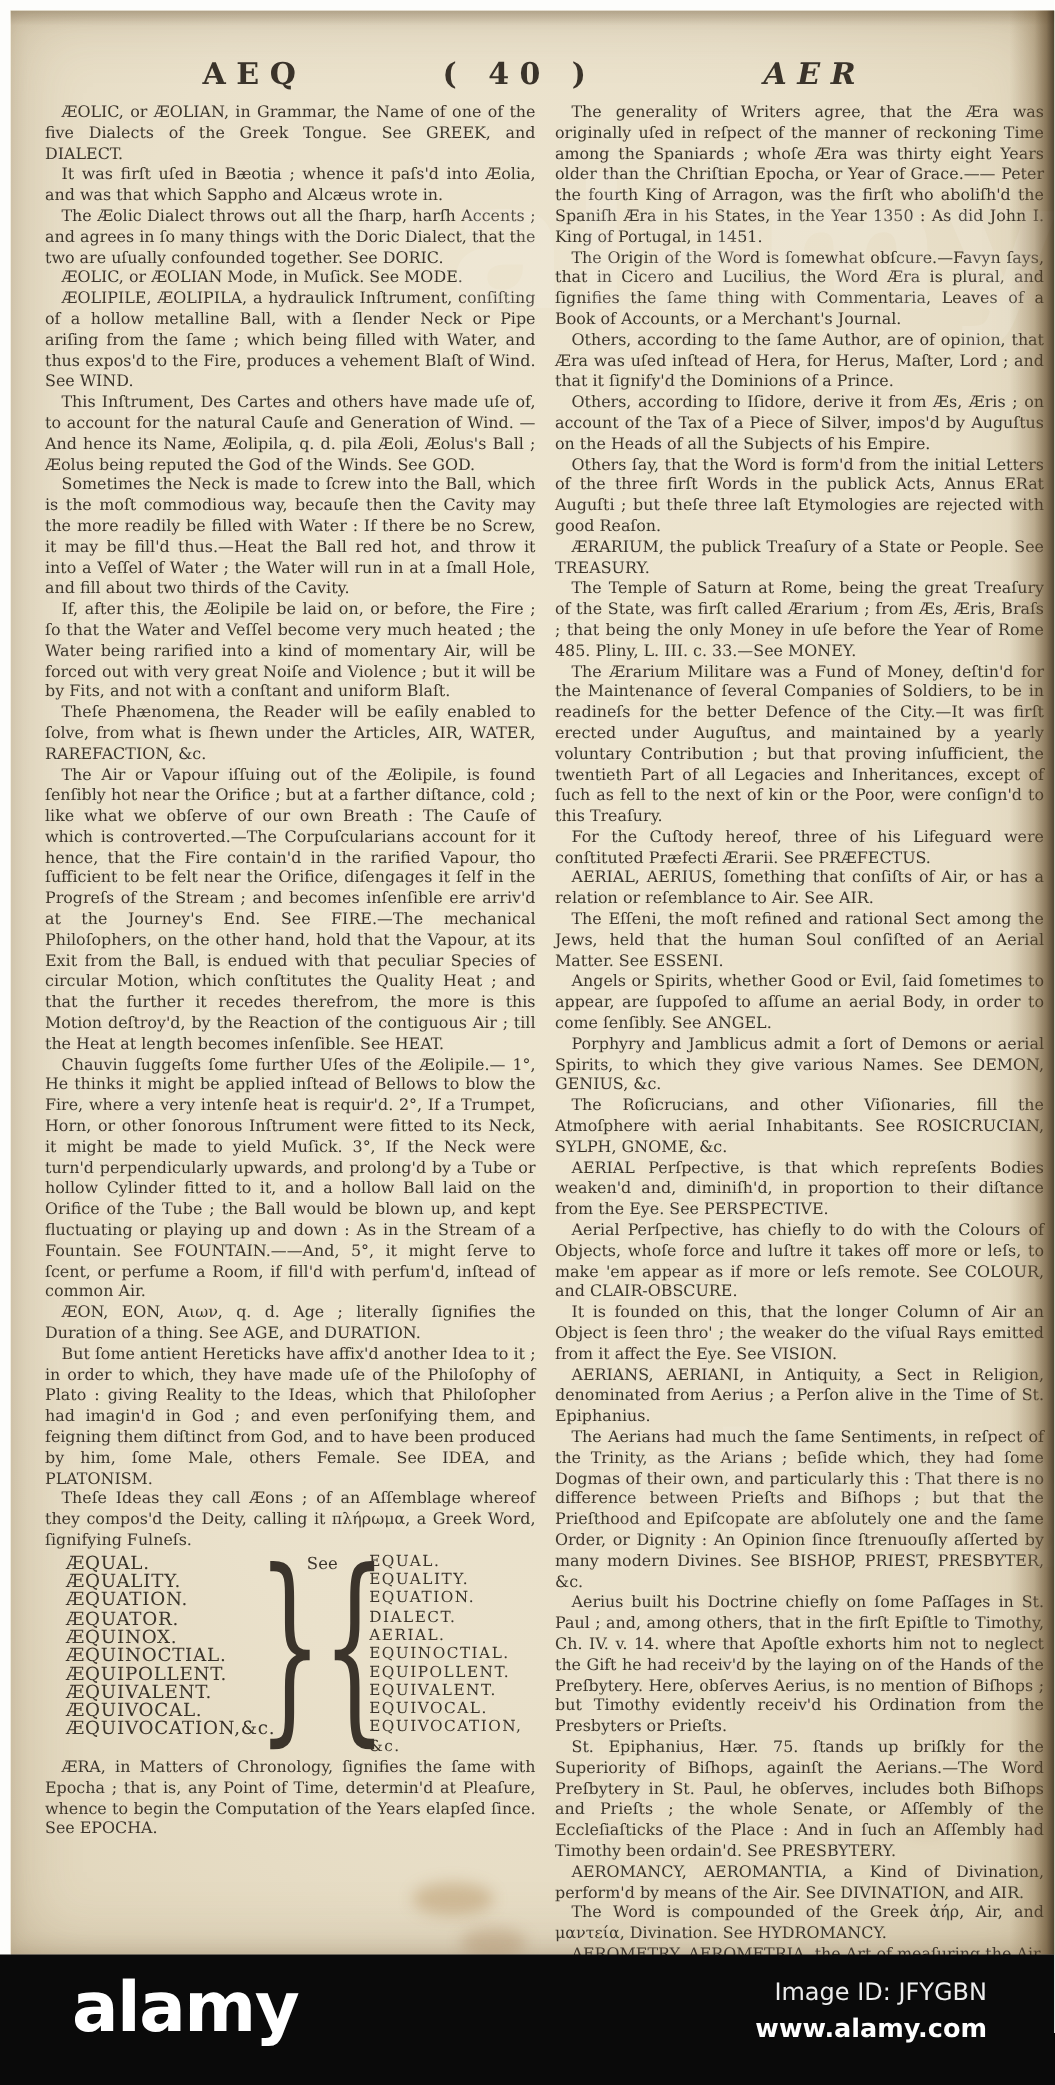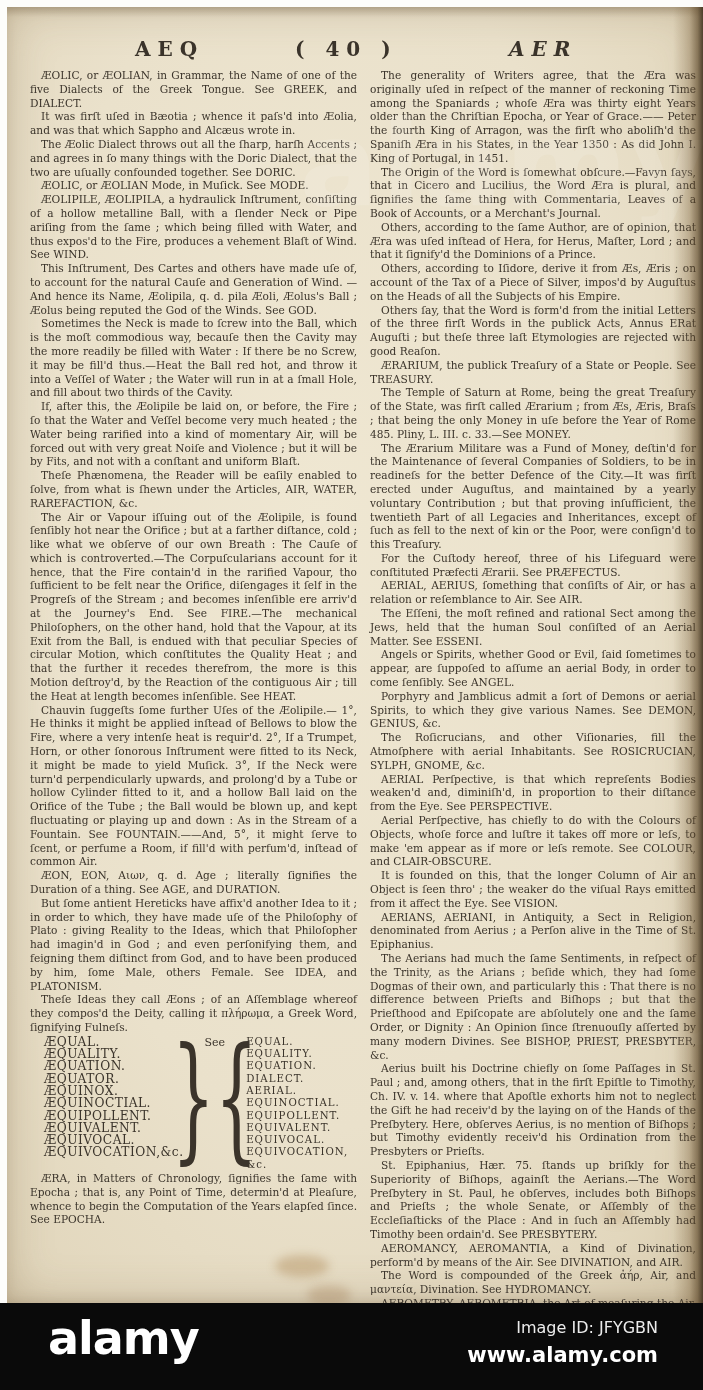--- a/index.html
+++ b/index.html
@@ -41,21 +41,21 @@
   #eq-terms div{font-size:10.2px;line-height:12.3px;letter-spacing:1px;text-indent:0;}
   .brace-box{width:20px;height:124px;display:flex;align-items:center;justify-content:center;overflow:visible;}
   .brace{font-size:136px;line-height:1;transform:scaleX(.5);font-weight:400;}
   #see-label{font-size:11px;margin:0 1px;}
   #catchword{text-align:right;font-style:italic;padding-right:4px;margin-top:1px;font-size:11px;}
   
   #footer-bar{position:absolute;left:0;top:1303px;width:703px;height:87px;background:#0a0a0a;
               font-family:"DejaVu Sans","Liberation Sans",sans-serif;color:#ffffff;}
   #brand{position:absolute;left:48px;top:8px;font-size:46px;font-weight:700;letter-spacing:-1px;}
   #image-id{position:absolute;right:45px;top:15px;font-size:16px;color:#ececec;}
-  #site-url{position:absolute;right:45px;top:40px;font-size:21px;font-weight:700;text-align:left;}
+  #site-url{position:absolute;right:45px;top:40px;font-size:17px;font-weight:700;text-align:left;}
 </style>
 </head>
 <body>
 
 <div id="stage">
   <div id="paper">
     <div id="paper-top-edge"></div>
 
     <div class="stain" id="stain-1"></div>
     <div class="stain" id="stain-2"></div>

